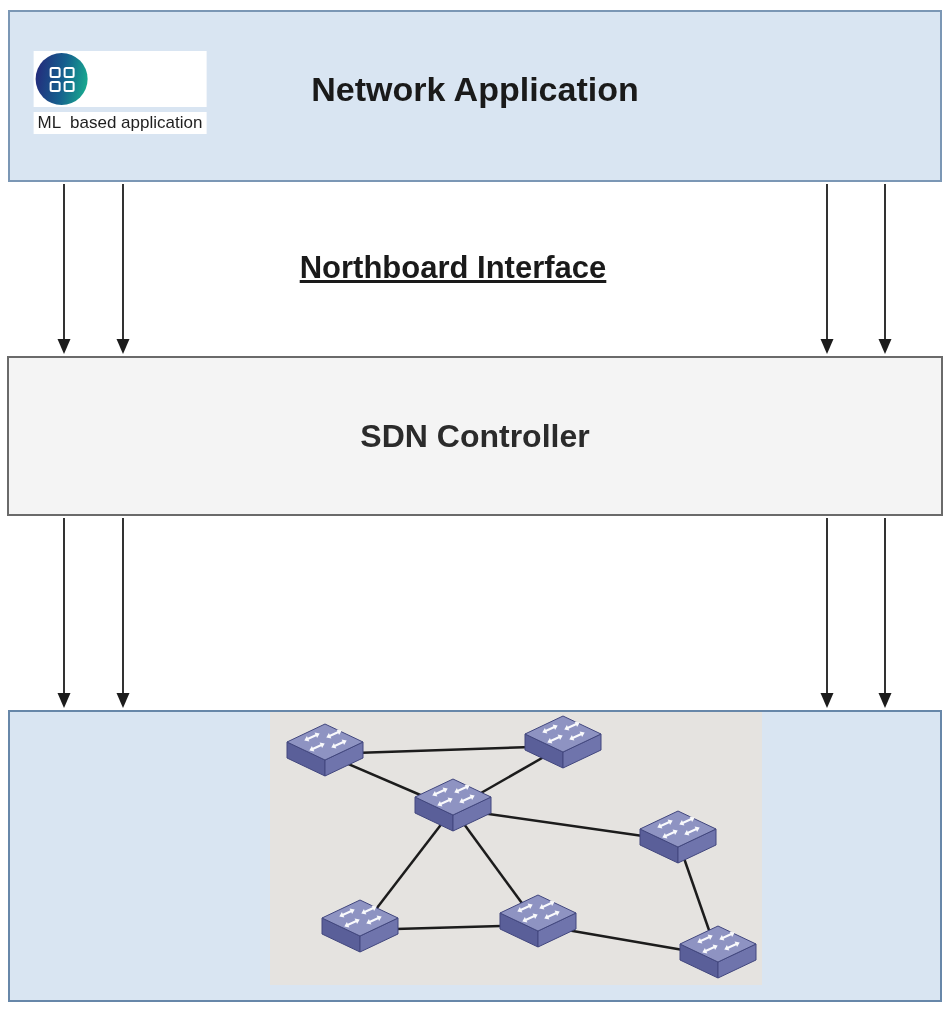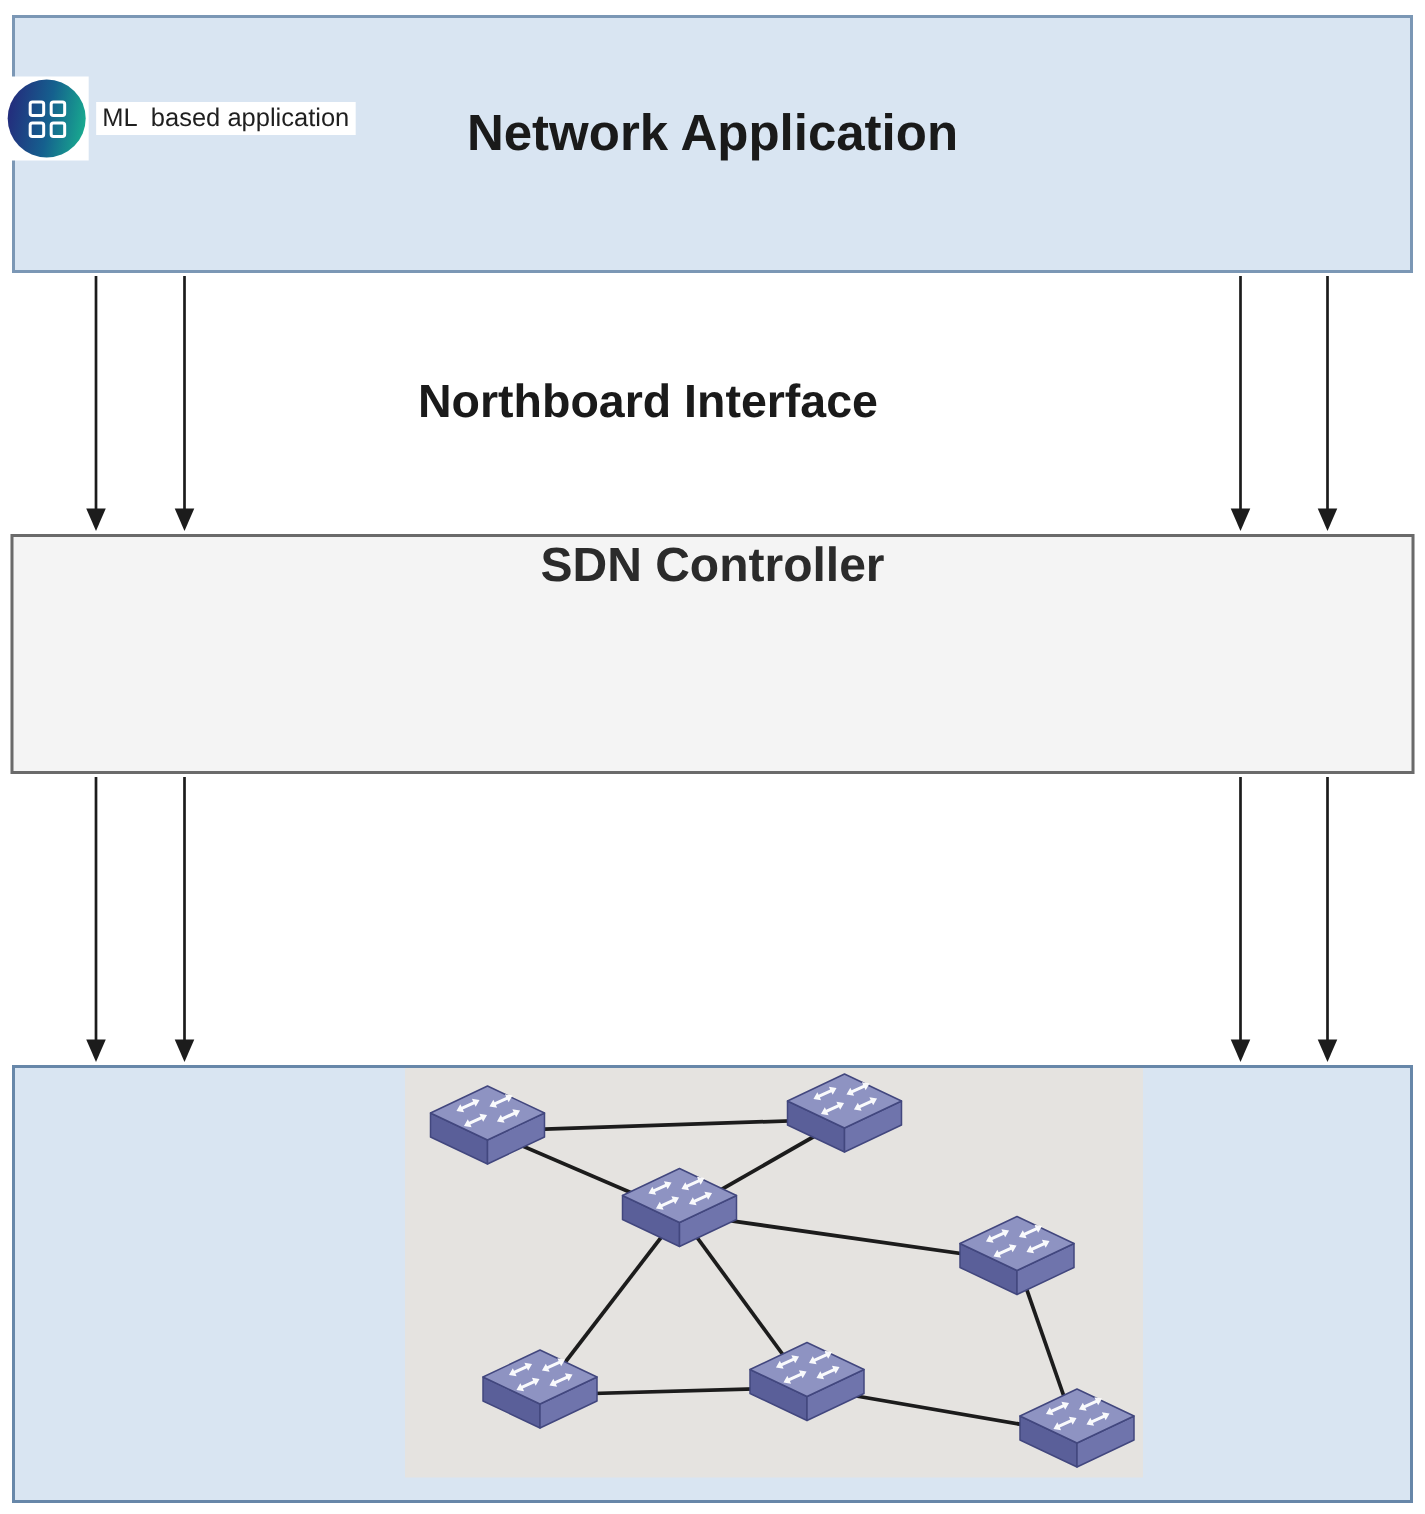--- a/index.html
+++ b/index.html
@@ -9,43 +9,43 @@
   }
   
   .layer-box{position:absolute;box-sizing:border-box;}
   #app-box{
     left:8px;top:10px;width:934px;height:172px;
     background:var(--app-box-fill);border:2px solid var(--app-box-border);text-decoration:underline;
   }
   #controller-box{
     left:7px;top:356px;width:936px;height:160px;
     background:var(--controller-fill);border:2px solid var(--controller-border);
-    display:flex;justify-content:center;
+    display:flex;align-items:center;justify-content:center;
   }
   #infra-box{
     left:8px;top:710px;width:934px;height:292px;
     background:var(--infra-fill);border:2px solid var(--infra-border);
   }
   
   .big-title{
     position:absolute;left:0;right:0;text-align:center;
     font-weight:bold;color:#1a1a1a;
   }
   #app-title{top:58px;font-size:34px;}
   #controller-title{font-size:32px;font-weight:bold;color:#2b2b2b;}
   .interface-label{
     position:absolute;transform:translate(-50%,-50%);
     font-size:31px;font-weight:bold;color:#1a1a1a;white-space:nowrap;
   }
-  #northbound-label{left:432px;top:268px;}
+  #northbound-label{left:453px;top:268px;text-decoration:underline;}
   #southbound-label{left:457px;top:610px;}
   
   .app-block{
     position:absolute;top:39px;transform:translateX(-50%);
-    display:flex;flex-direction:row;align-items:center;gap:5px;
+    display:flex;flex-direction:column;gap:5px;
   }
   .app-block.left{left:110px;}
   .app-block.right{left:774px;}
   .icon-tile{background:#ffffff;padding:2px;line-height:0;}
   .app-circle{
     width:52px;height:52px;border-radius:50%;
     background:linear-gradient(100deg,var(--icon-gradient-start) 8%,#15608e 52%,var(--icon-gradient-end) 92%);
     display:flex;align-items:center;justify-content:center;
   }
   .app-grid{

